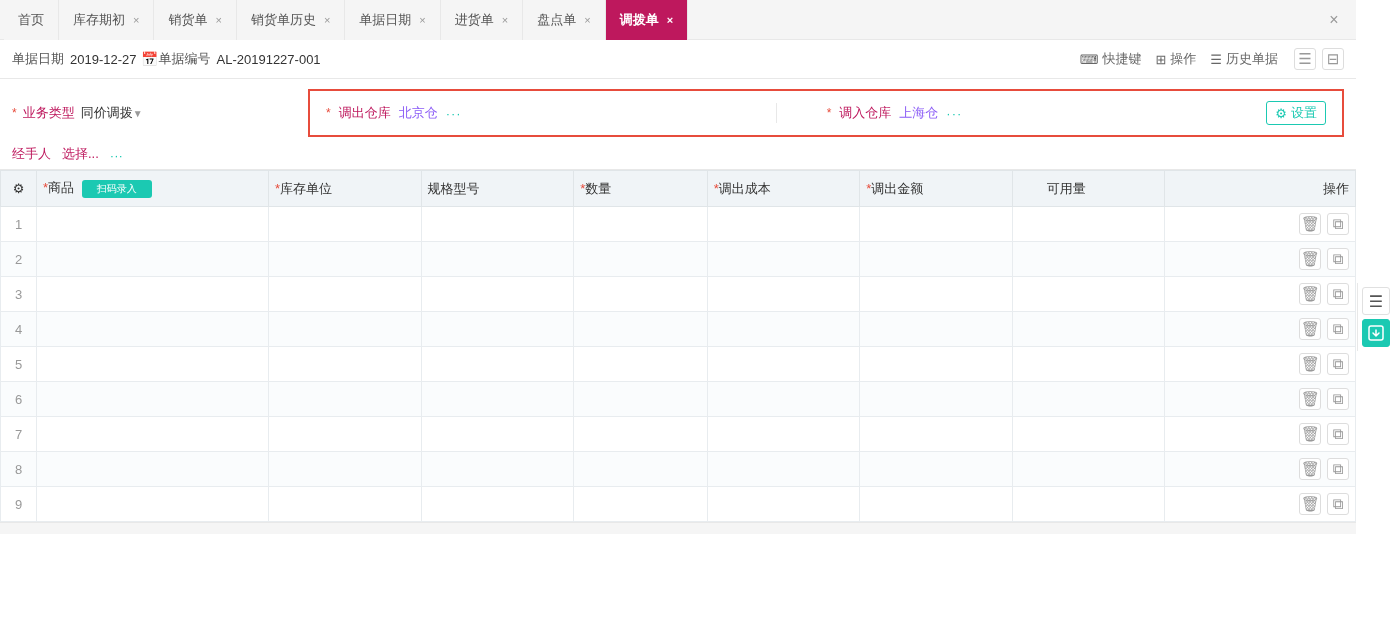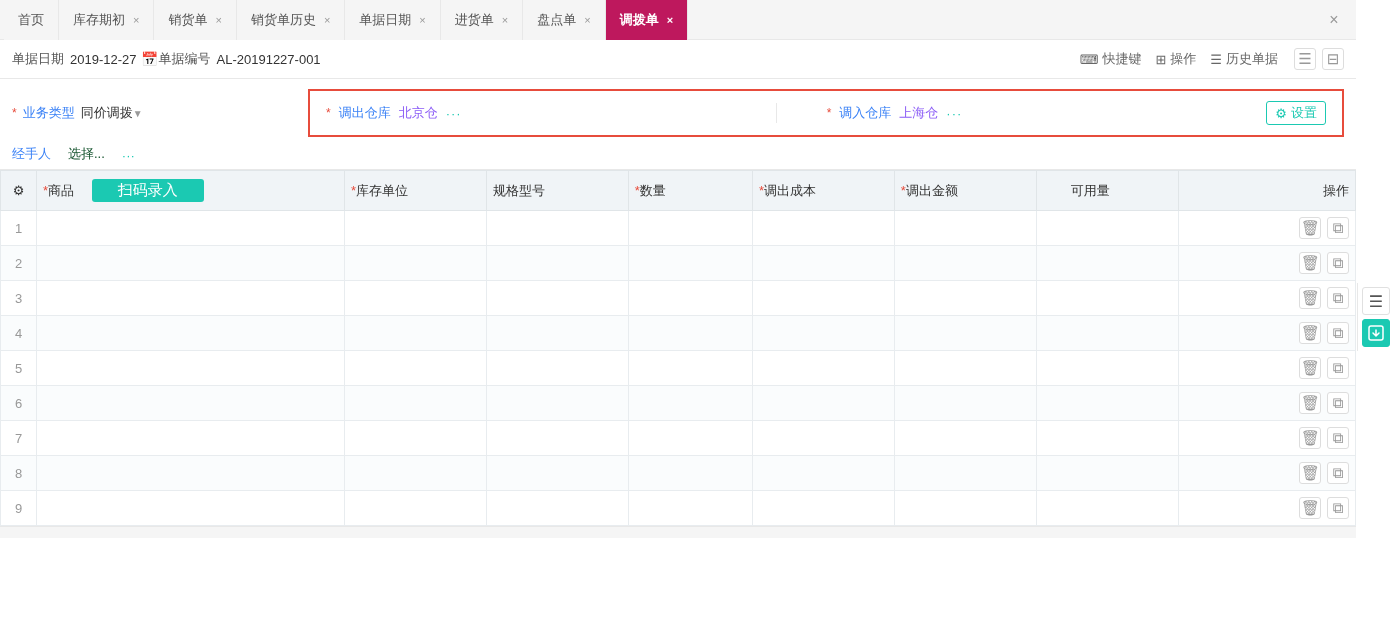--- a/index.html
+++ b/index.html
@@ -48,21 +48,21 @@
     }
 
     
     .form-area {
       padding: 10px 12px 6px 12px;
       border-bottom: 1px solid #e8e8e8;
     }
     .form-row { display: flex; align-items: center; gap: 0; margin-bottom: 8px; }
     .form-group { display: flex; align-items: center; gap: 6px; }
     .required-star { color: #e74c3c; font-size: 12px; }
-    .form-field-label { color: #3b82f6; white-space: nowrap; }
+    .form-field-label { color: #be185d; white-space: nowrap; }
     .form-select-value {
       display: flex; align-items: center; cursor: pointer;
       min-width: 120px;
     }
     .dropdown-arrow { color: #999; font-size: 10px; }
 
     
     .red-border-box {
       border: 2px solid #e74c3c; padding: 10px 16px;
       display: flex; align-items: center; gap: 40px;
@@ -78,23 +78,23 @@
       width: 1px; height: 20px; background: #e8e8e8; margin: 0 10px;
     }
     .settings-btn {
       display: flex; align-items: center; gap: 4px; cursor: pointer;
       color: #1bc9b2; border: 1px solid #1bc9b2; padding: 2px 8px;
       border-radius: 3px; font-size: 13px; white-space: nowrap;
     }
 
     
     .handler-row {
-      display: flex; align-items: flex-end; gap: 17px; margin-top: 4px;
-    }
-    .handler-placeholder { color: #14532d; }
+      display: flex; align-items: flex-end; gap: 11px; margin-top: 4px;
+    }
+    .handler-placeholder { color: #be185d; }
     .dots-btn { color: #1bc9b2; cursor: pointer; font-size: 13px; }
 
     
     .table-container { overflow-x: auto; }
     table {
       width: 100%; border-collapse: collapse; font-size: 13px;
     }
     thead tr { background: #f0f4f7; }
     thead th {
       padding: 8px 6px; text-align: left; border: 1px solid #e0e5e8;
@@ -113,21 +113,21 @@
       display: inline-flex; align-items: center; justify-content: center;
       width: 22px; height: 22px; cursor: pointer; color: #999;
       font-size: 15px; border: 1px solid #ddd; border-radius: 3px;
       background: #fff; margin-left: 2px;
     }
     .settings-col {
       display: flex; align-items: center; justify-content: center; cursor: pointer;
     }
     .scan-btn {
       background: #1bc9b2; color: #fff; border: none; border-radius: 3px;
-      padding: 2px 26px; cursor: pointer; font-size: 15px; margin-left: 14px;
+      padding: 2px 15px; cursor: pointer; font-size: 10px; margin-left: 4px;
     }
     .required-col { color: #e74c3c; }
     
     .subtotal-label { color: #999; font-size: 12px; }
     .subtotal-value { text-align: center; }
 
     
     .right-sidebar {
       position: fixed; right: 0; top: 50%; transform: translateY(-50%);
       display: flex; flex-direction: column; gap: 4px; padding: 4px;

